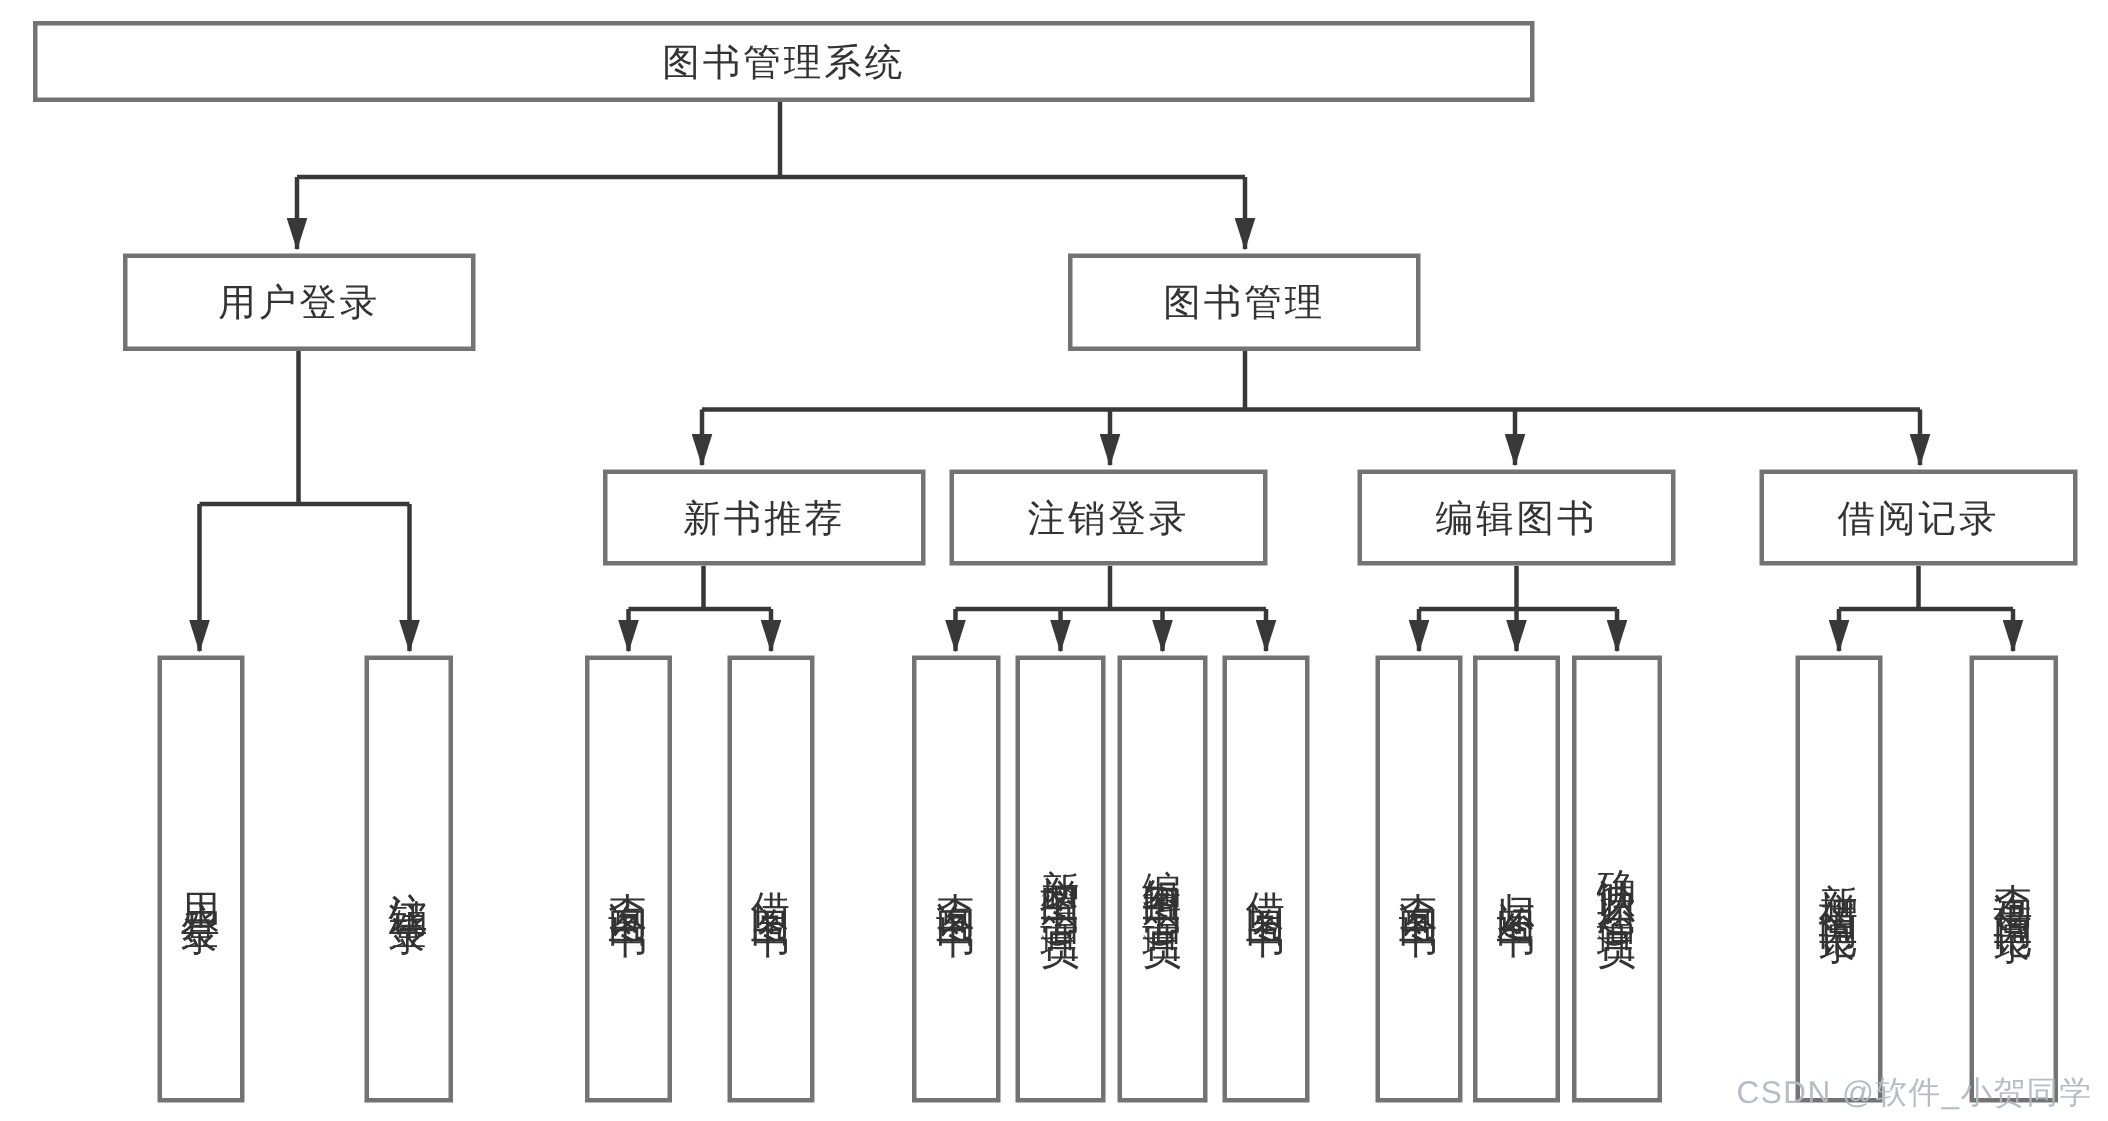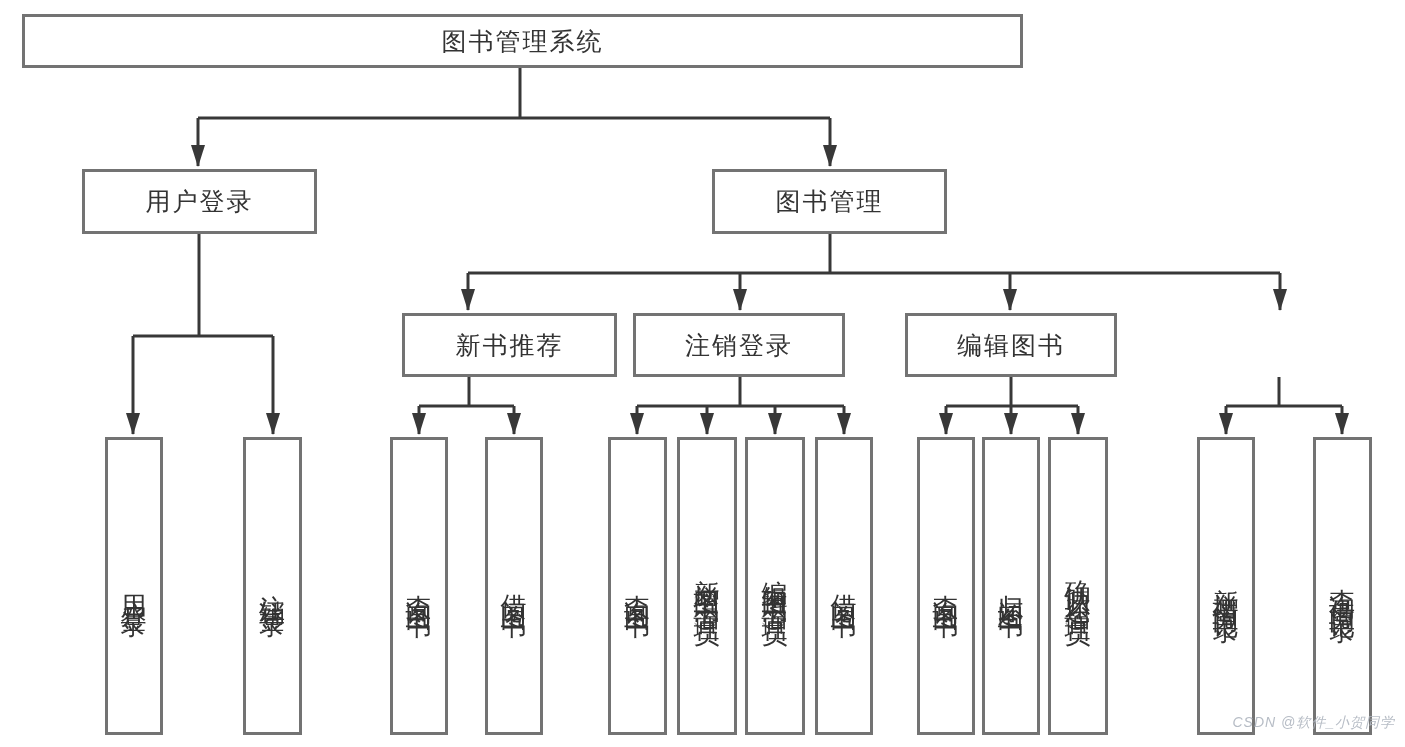--- a/index.html
+++ b/index.html
@@ -38,26 +38,25 @@
     text-orientation: mixed;
     font-size: 26px;
     letter-spacing: 6px;
     line-height: 1;
     color: #333333;
   }
   .watermark {
     position: absolute;
     right: 10px;
     top: 714px;
-    font-size: 14px;
+    font-size: 21px;
     letter-spacing: 1px;
     color: rgba(178, 184, 194, 0.95);
     white-space: nowrap;
     z-index: 5;
-    font-style: italic;
   }
 </style>
 </head>
 <body>
 
 <div class="canvas">
 
   <svg class="connector-layer" width="1405" height="747" viewBox="0 0 1405 747" xmlns="http://www.w3.org/2000/svg">
     <defs>
       <marker id="arrow" viewBox="0 0 22 14" refX="21" refY="7" markerWidth="22" markerHeight="14" markerUnits="userSpaceOnUse" orient="auto">
@@ -109,20 +108,21 @@
   </svg>
 
   <div class="node h-node" style="left:22px; top:14px; width:1001px; height:54px;">图书管理系统</div>
 
   <div class="node h-node" style="left:82px; top:169px; width:235px; height:65px;">用户登录</div>
   <div class="node h-node" style="left:712px; top:169px; width:235px; height:65px;">图书管理</div>
 
   <div class="node h-node" style="left:362px; top:313px; width:215px; height:64px;margin-left:40px;">新书推荐</div>
   <div class="node h-node" style="left:633px; top:313px; width:212px; height:64px;">注销登录</div>
   <div class="node h-node" style="left:905px; top:313px; width:212px; height:64px;">编辑图书</div>
+  <div class="node h-node" style="left:1173px; top:313px; width:212px; height:64px;">借阅记录</div>
 
   <div class="node v-node" style="left:105px; top:437px; width:58px; height:298px;">
     <span class="v-text">用户登录</span>
   </div>
   <div class="node v-node" style="left:243px; top:437px; width:59px; height:298px;">
     <span class="v-text">注销登录</span>
   </div>
 
   <div class="node v-node" style="left:390px; top:437px; width:58px; height:298px;">
     <span class="v-text">查询图书</span>

